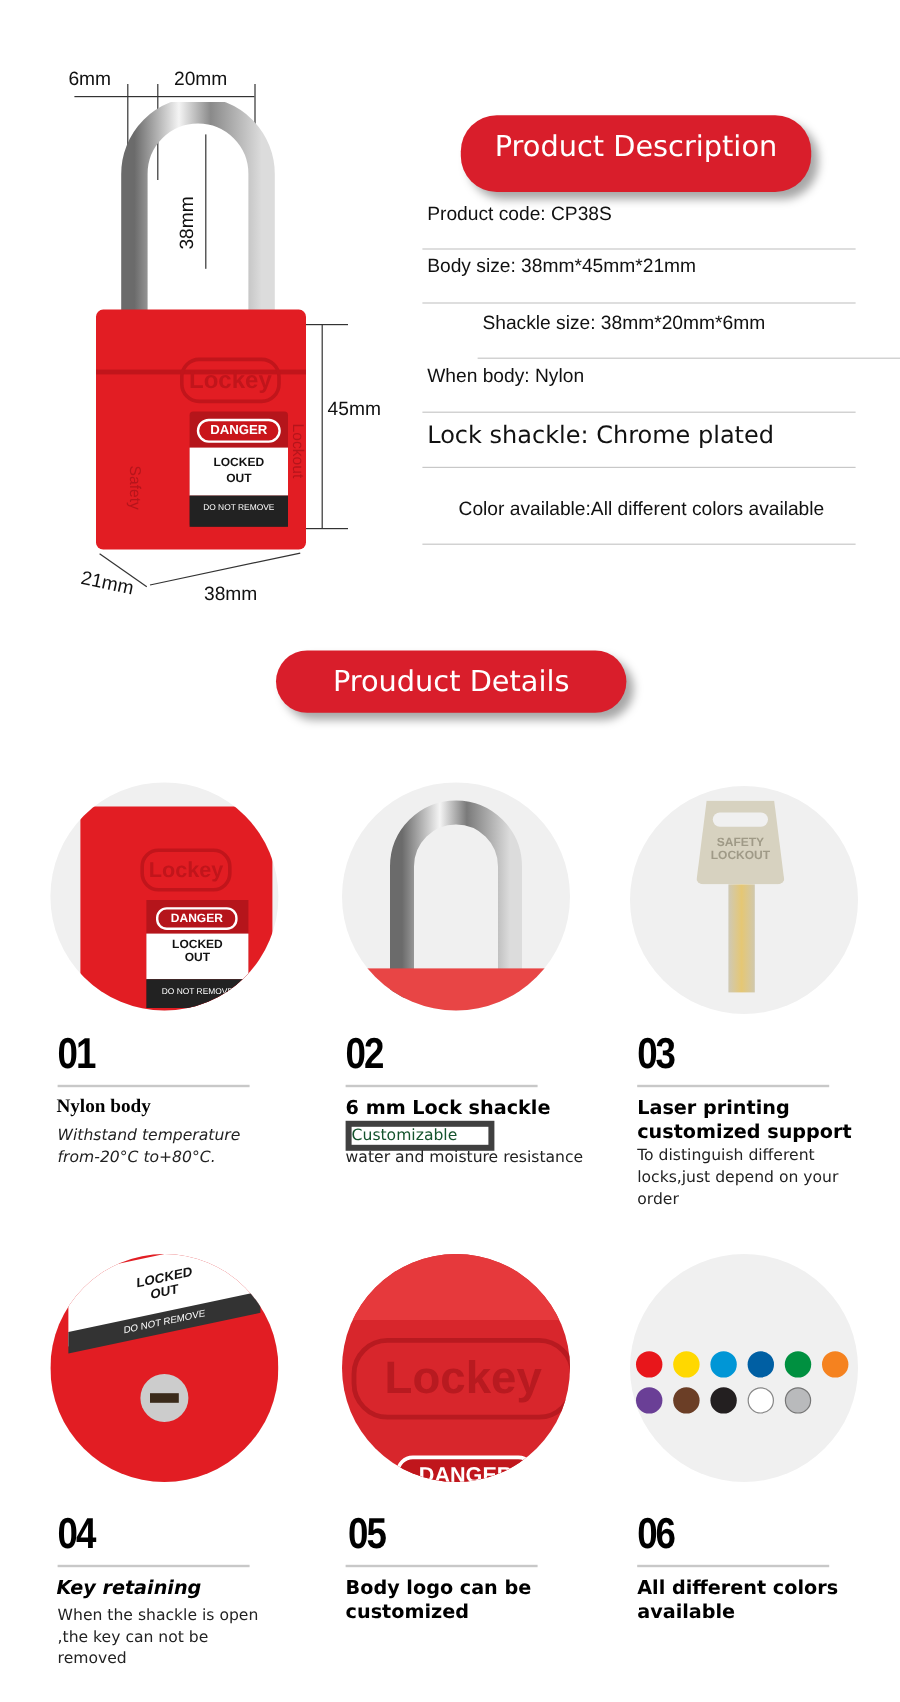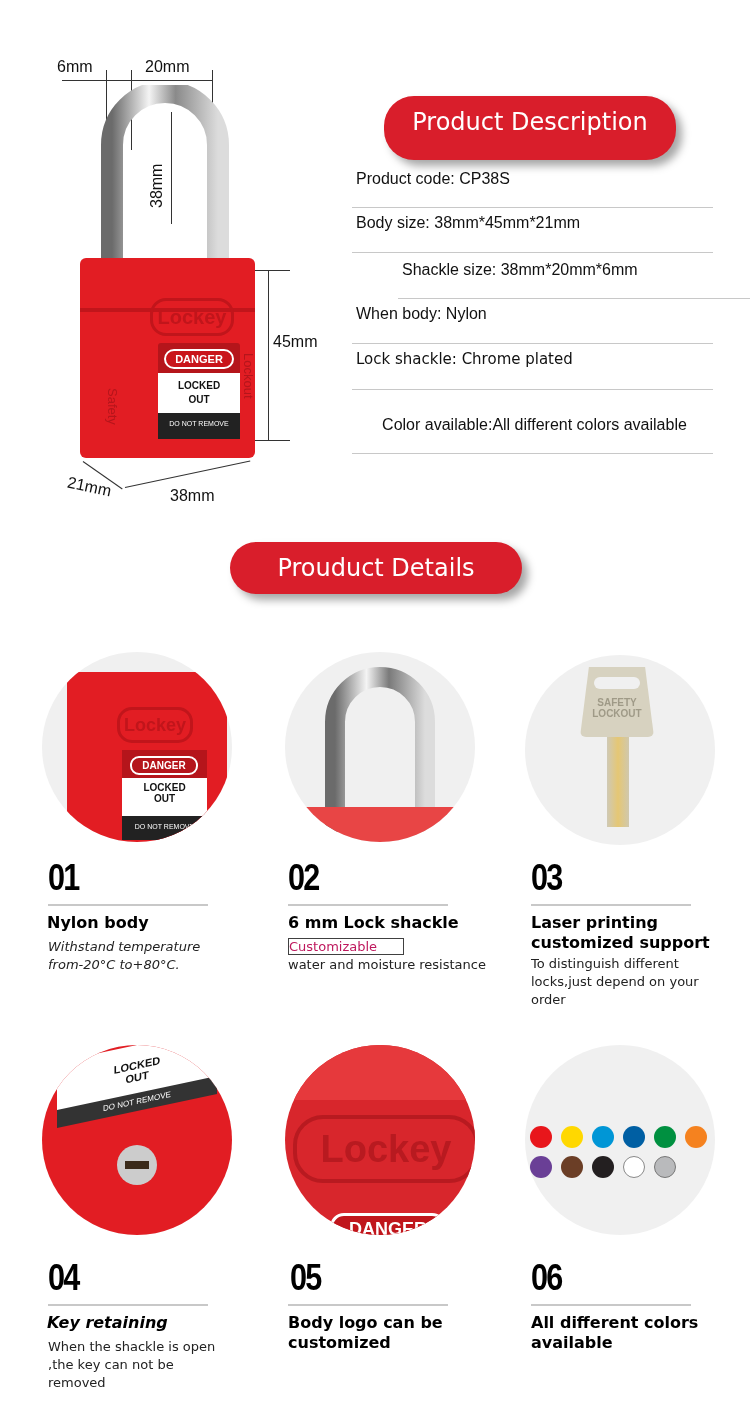--- a/index.html
+++ b/index.html
@@ -11,21 +11,21 @@
   
   .pill{position:absolute;background:#d91e2b;color:#fff;border-radius:30px;text-align:center;font-family:"DejaVu Sans",sans-serif;font-size:24px;box-shadow:6px 6px 8px rgba(0,0,0,0.35);}
   
   .spec-row{position:absolute;left:352px;width:361px;border-bottom:1px solid #c8c8c8;font-size:16px;color:#111;padding-left:4px;box-sizing:border-box;}
   
   .circle{position:absolute;width:190px;height:190px;border-radius:50%;background:#f0f0f0;overflow:hidden;}
   .num{position:absolute;font-family:"Liberation Sans",sans-serif;font-weight:bold;font-size:36px;letter-spacing:-2px;transform:scaleX(0.85);transform-origin:left;color:#000;}
   .rule{position:absolute;height:2px;background:#c8c8c8;width:160px;}
   .ftitle{position:absolute;font-family:"DejaVu Sans",sans-serif;font-weight:bold;font-size:16px;line-height:20px;color:#000;width:200px;}
   .fdesc{position:absolute;font-family:"DejaVu Sans",sans-serif;font-size:13px;line-height:18px;color:#222;width:205px;}
-  .custom{color:#be185d;border:1px solid #404040;padding:0 26px 0 0;}
+  .custom{color:#14532d;border:5px solid #404040;padding:0 26px 0 0;}
   .swatch{position:absolute;width:22px;height:22px;border-radius:50%;}
 </style>
 </head>
 <body>
 
 <div>
   <span class="dim" style="left:57px;top:58px;">6mm</span>
   <span class="dim" style="left:145px;top:58px;">20mm</span>
   <div class="line" style="left:62px;top:80px;width:150px;height:1px;"></div>
   <div class="line" style="left:106px;top:70px;width:1px;height:80px;"></div>
@@ -71,42 +71,42 @@
   <span class="dim" style="left:170px;top:487px;">38mm</span>
 </div>
 
 <div class="pill" style="left:384px;top:96px;width:292px;height:64px;line-height:52px;">Product Description</div>
 
 <div>
   <div class="spec-row" style="top:170px;height:38px;">Product code:  CP38S</div>
   <div class="spec-row" style="top:214px;height:39px;">Body size: 38mm*45mm*21mm</div>
   <div class="spec-row" style="top:261px;height:38px;margin-left:46px;">Shackle size: 38mm*20mm*6mm</div>
   <div class="spec-row" style="top:305px;height:39px;">When body: Nylon</div>
-  <div class="spec-row" style="top:350px;height:40px;font-family:'DejaVu Sans',sans-serif;font-size:15px;">Lock shackle: Chrome plated</div>
+  <div class="spec-row" style="top:350px;height:40px;font-family:'DejaVu Sans',sans-serif;font-size:20px;">Lock shackle: Chrome plated</div>
   <div class="spec-row" style="top:416px;height:38px;text-align:center;">Color available:All different colors available</div>
 </div>
 
 <div class="pill" style="left:230px;top:542px;width:292px;height:52px;line-height:52px;">Prouduct Details</div>
 
 <div class="circle" style="left:42px;top:652px;">
   <div class="abs" style="left:25px;top:20px;width:160px;height:180px;background:#e21d23;border-radius:10px;">
     <div class="abs" style="left:50px;top:35px;width:70px;height:30px;border:3px solid #c1151b;border-radius:15px;color:#c1151b;font-weight:bold;font-size:18px;text-align:center;line-height:30px;">Lockey</div>
     <div class="abs" style="left:55px;top:78px;width:85px;height:90px;background:#b5151b;">
       <div class="abs" style="left:8px;top:6px;width:64px;height:15px;border:2px solid #fff;border-radius:9px;color:#fff;font-size:10px;font-weight:bold;text-align:center;line-height:15px;">DANGER</div>
       <div class="abs" style="left:0;top:28px;width:85px;height:38px;background:#fff;">
         <div style="text-align:center;font-size:10px;font-weight:bold;padding-top:4px;">LOCKED</div>
         <div style="text-align:center;font-size:10px;font-weight:bold;">OUT</div>
       </div>
       <div class="abs" style="left:0;top:66px;width:85px;height:24px;background:#222;color:#fff;font-size:7px;text-align:center;line-height:22px;">DO NOT REMOVE</div>
     </div>
   </div>
 </div>
 <div class="num" style="left:48px;top:857px;">01</div>
 <div class="rule" style="left:48px;top:904px;"></div>
-<div class="ftitle" style="left:47px;top:913px;">Nylon body</div>
+<div class="ftitle" style="left:47px;top:913px;font-family:Liberation Serif, serif;">Nylon body</div>
 <div class="fdesc" style="left:48px;top:938px;width:160px;font-style:italic;">Withstand temperature from-20°C to+80°C.</div>
 
 <div class="circle" style="left:285px;top:652px;">
   <svg class="abs" style="left:30px;top:10px;" width="130" height="170">
     <defs>
       <linearGradient id="chrome2" x1="0" x2="1">
         <stop offset="0" stop-color="#6b6b6b"></stop>
           <stop offset="0.35" stop-color="#f4f4f4"></stop>
           <stop offset="0.6" stop-color="#7a7a7a"></stop>
           <stop offset="1" stop-color="#dcdcdc"></stop>

